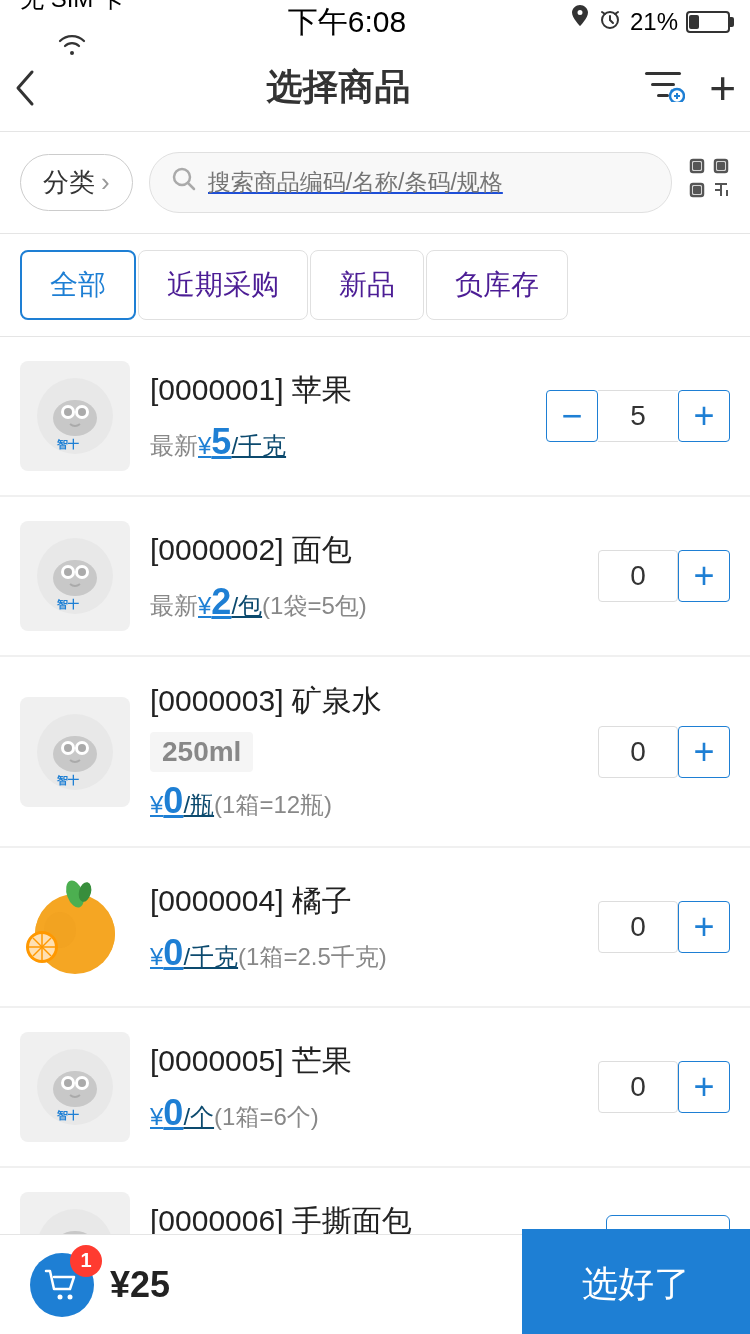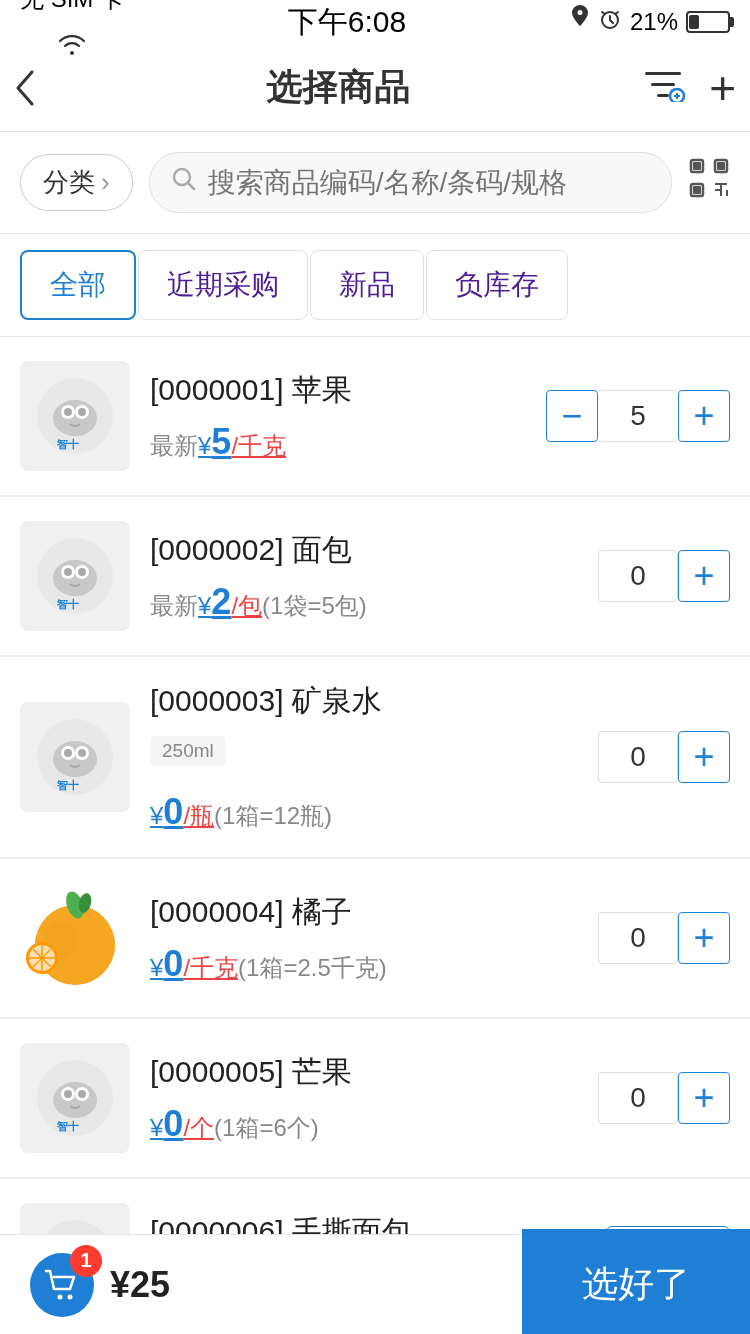--- a/index.html
+++ b/index.html
@@ -78,24 +78,25 @@
       border-radius: 30px;
       padding: 12px 20px;
       display: flex;
       align-items: center;
       gap: 10px;
       background: #f8f8f8;
     }
     .search-box input {
       border: none;
       background: transparent;
-      font-size: 28px;
-      color: #0f172a;
+      font-size: 23px;
+      color: #1d4ed8;
       width: 100%;
       outline: none;
+      text-decoration: underline;
     }
 
     
     .tab-row {
       background: #fff;
       display: flex;
       padding: 16px 20px;
       gap: 2px;
       border-bottom: 1px solid #e5e5e5;
     }
@@ -150,40 +151,41 @@
     }
 
     .product-name {
       font-size: 30px;
       color: #222;
       margin-bottom: 10px;
       font-weight: 400;
     }
 
     .product-spec {
-      font-size: 19px;
+      font-size: 28px;
       color: #888;
       background: #f5f5f5;
       padding: 4px 12px;
       border-radius: 4px;
       display: inline-block;
-      margin-bottom: 25px;
+      margin-bottom: 8px;
+      font-weight: bold;
     }
 
     .product-price {
       font-size: 24px;
       color: #666;
       display: flex;
       align-items: baseline;
       gap: 0;
     }
     .price-label { color: #888; font-size: 24px; }
     .price-currency { color: #1e7fd4; font-size: 24px; text-decoration: underline; }
     .price-num { color: #1e7fd4; font-size: 36px; font-weight: 600; text-decoration: underline; }
-    .price-unit { color: #ef4444; font-size: 24px; text-decoration: underline; }
+    .price-unit { color: #0c4a6e; font-size: 24px; text-decoration: underline; }
     .price-extra { color: #888; font-size: 24px; }
 
     
     .qty-control {
       display: flex;
       align-items: center;
       gap: 0;
       flex-shrink: 0;
     }
     .qty-btn {

